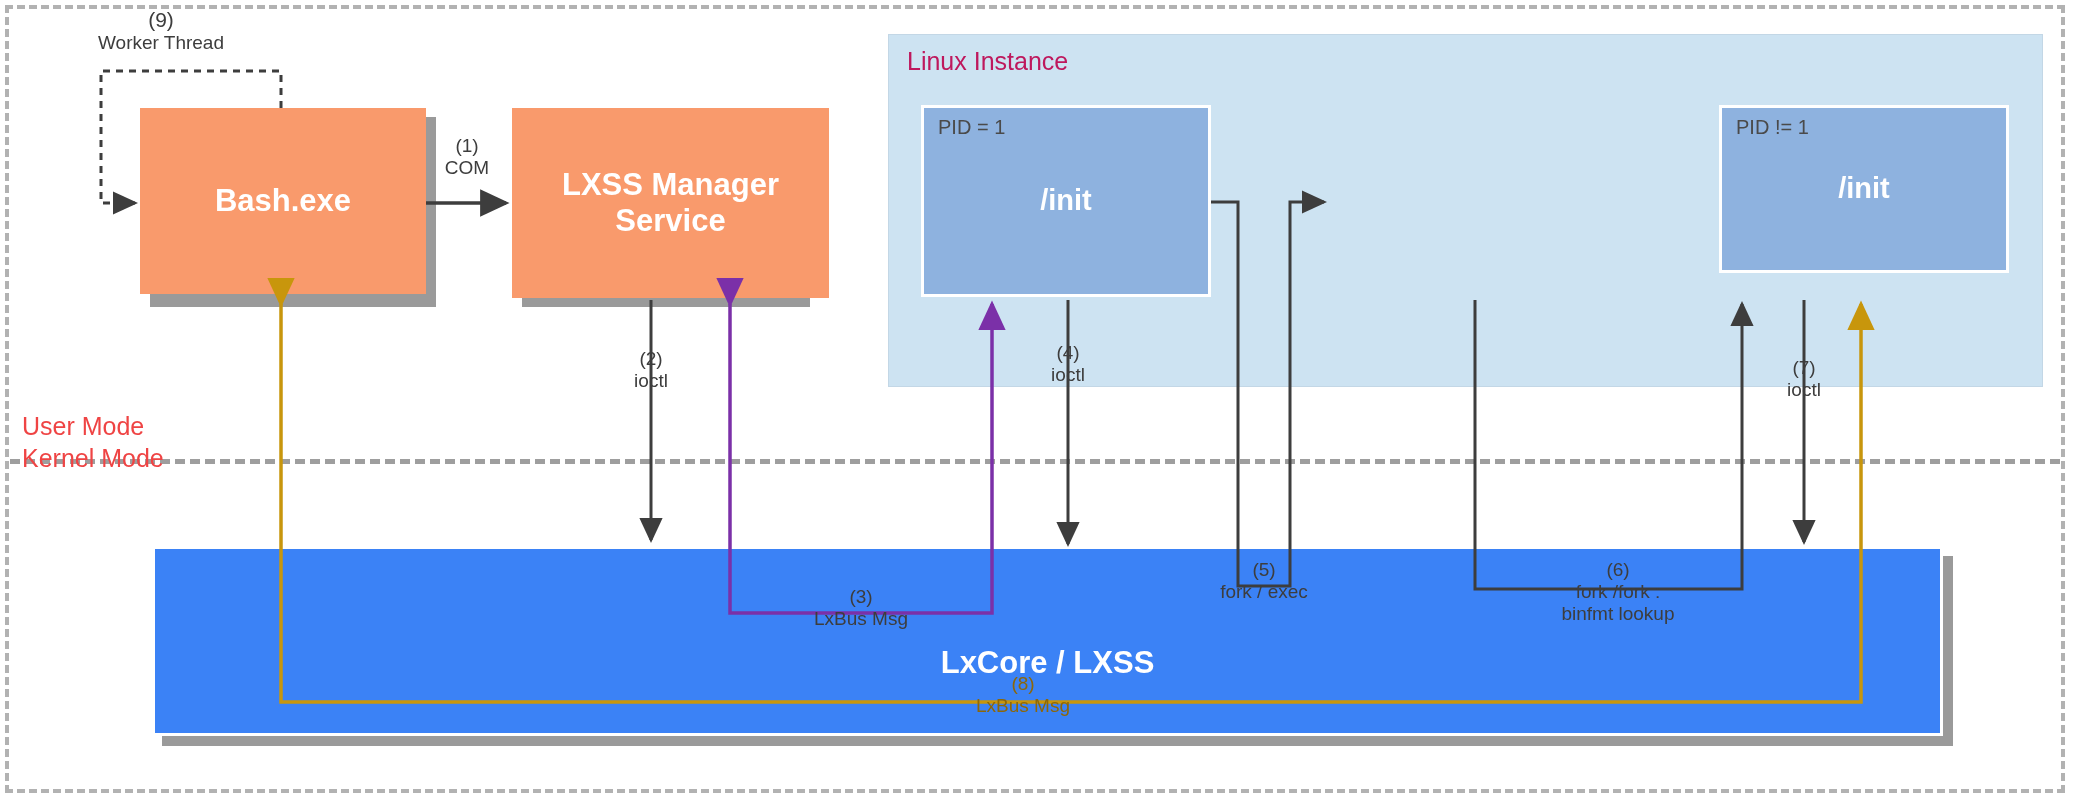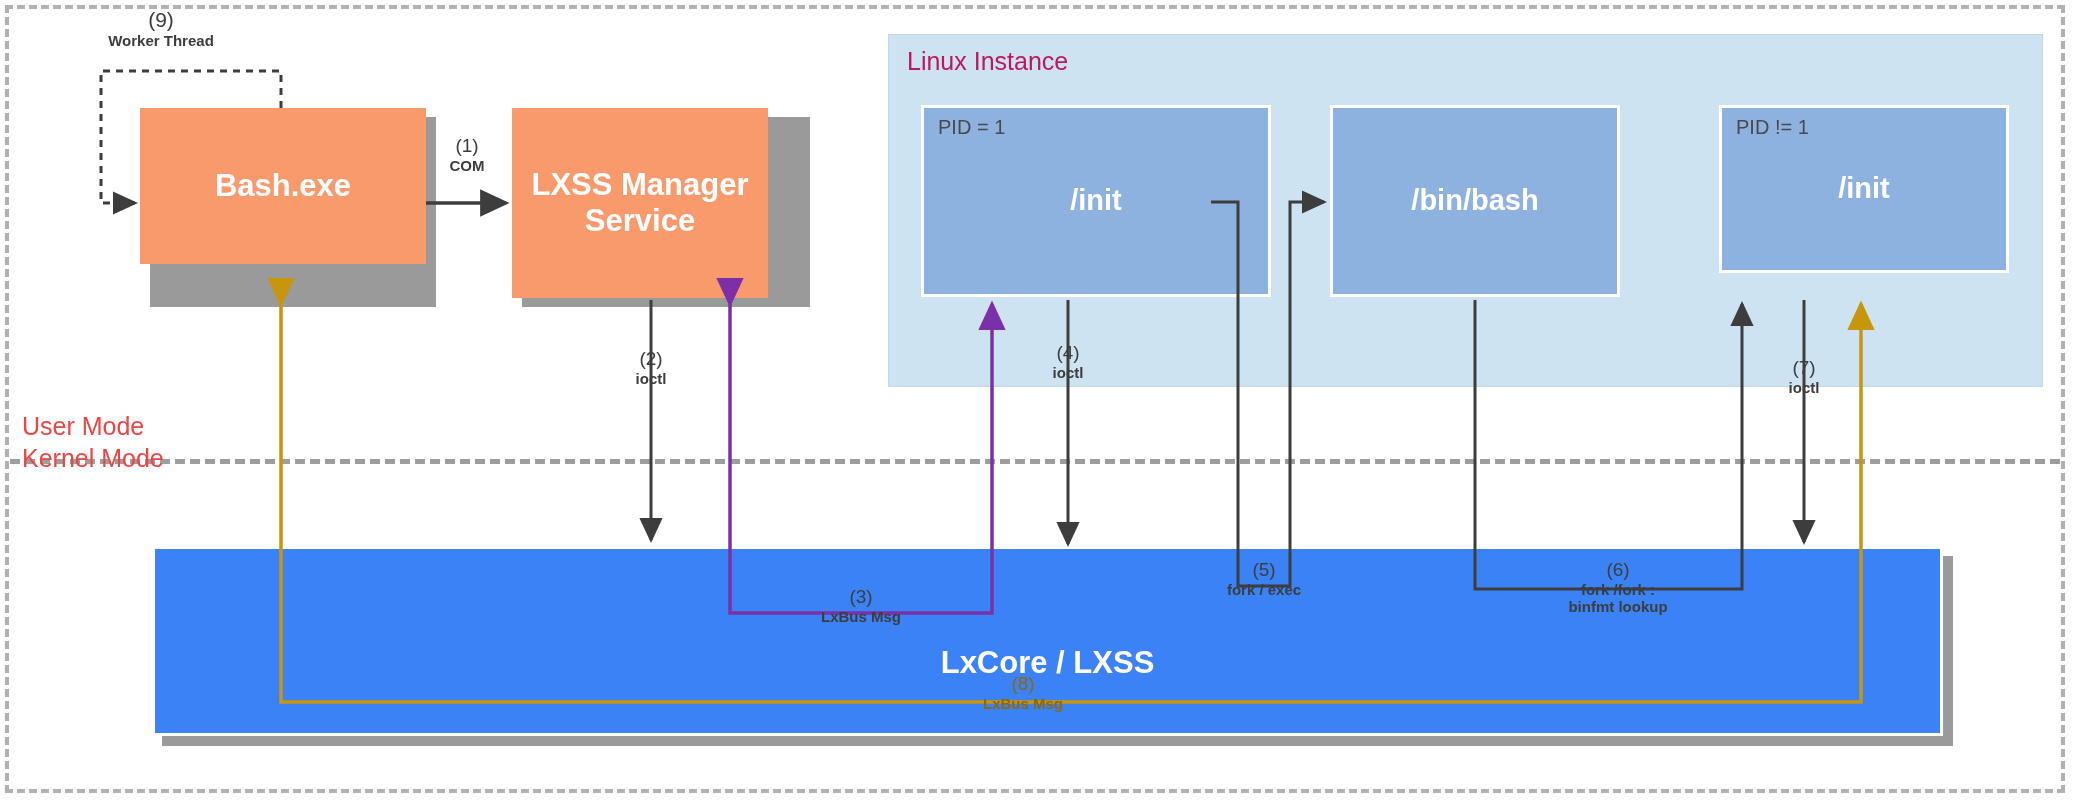--- a/index.html
+++ b/index.html
@@ -89,60 +89,57 @@
   .wlabel{
     position:absolute;
     font-size:19px;
     color:#3d3d3d;
     text-align:center;
     white-space:nowrap;
     z-index:6;
     font-weight:normal;
   }
   .wlabel .num{display:block;font-size:19px;}
-  .wlabel .txt{display:block;font-size:15px;font-weight:bold;}
+  .wlabel .txt{display:block;font-size:19px;}
   .wlabel.gold{color:#8d6708;}
   .wlabel.big .num{font-size:21px;}
 </style>
 </head>
 <body>
 
 <div id="canvas">
 
   <div id="frame"></div>
 
   <div id="linux-instance">
     <div id="linux-instance-label">Linux Instance</div>
   </div>
 
   <div id="mode-divider"></div>
   <div class="mode-label" style="left:22px;top:412px;">User Mode</div>
   <div class="mode-label" style="left:22px;top:444px;">Kernel Mode</div>
 
   <div class="shadow" style="left:150px;top:117px;width:286px;height:190px;"></div>
-  <div class="box orangebox" style="left:140px;top:108px;width:286px;height:156px;">
+  <div class="box orangebox" style="left:140px;top:108px;width:286px;height:186px;">
     <span>Bash.exe</span>
   </div>
 
   <div class="shadow" style="left:522px;top:117px;width:288px;height:190px;"></div>
-  <div class="box orangebox" style="left:512px;top:108px;width:256px;height:190px;flex-direction:column;">
+  <div class="box orangebox" style="left:512px;top:108px;width:317px;height:190px;flex-direction:column;">
     <span>LXSS Manager</span>
     <span>Service</span>
   </div>
 
   <div class="shadow" style="left:931px;top:115px;width:290px;height:192px;"></div>
-  <div class="box bluebox" style="left:921px;top:105px;width:350px;height:192px;">
+  <div class="box bluebox" style="left:921px;top:105px;width:290px;height:192px;">
     <span class="pid-label">PID = 1</span>
     <span>/init</span>
   </div>
 
   <div class="shadow" style="left:1340px;top:115px;width:290px;height:192px;"></div>
-  <div class="box bluebox" style="left:1330px;top:105px;width:290px;height:192px;">
-    <span>/bin/bash</span>
-  </div>
 
   <div class="shadow" style="left:1729px;top:115px;width:290px;height:192px;"></div>
   <div class="box bluebox" style="left:1719px;top:105px;width:290px;height:168px;">
     <span class="pid-label">PID != 1</span>
     <span>/init</span>
   </div>
 
   <div class="shadow" style="left:162px;top:556px;width:1791px;height:190px;"></div>
   <div class="box greenbox" style="left:152px;top:546px;width:1791px;height:190px;">
     <span style="position:absolute;left:50%;top:96px;transform:translateX(-50%);">LxCore / LXSS</span>

